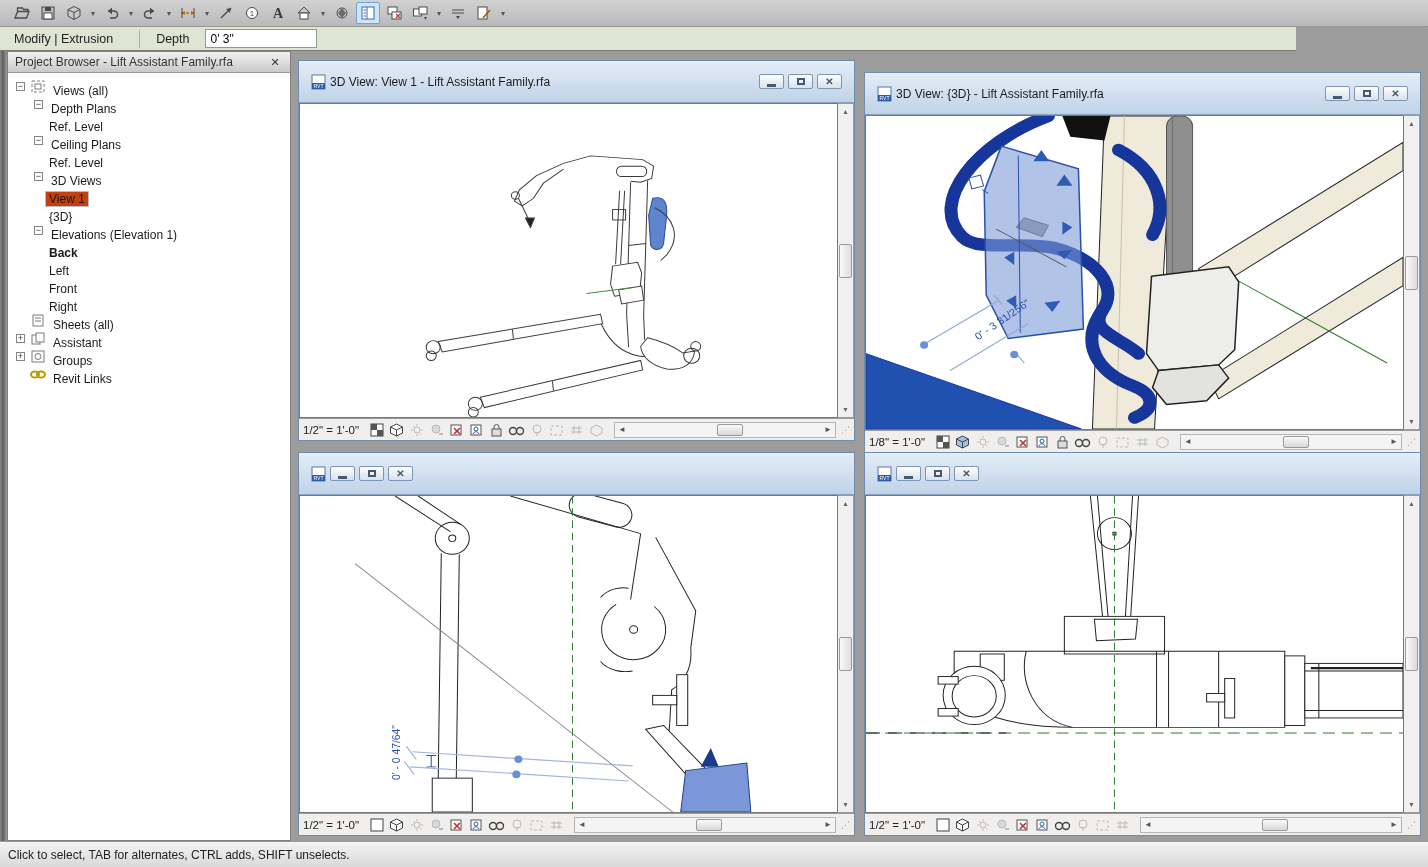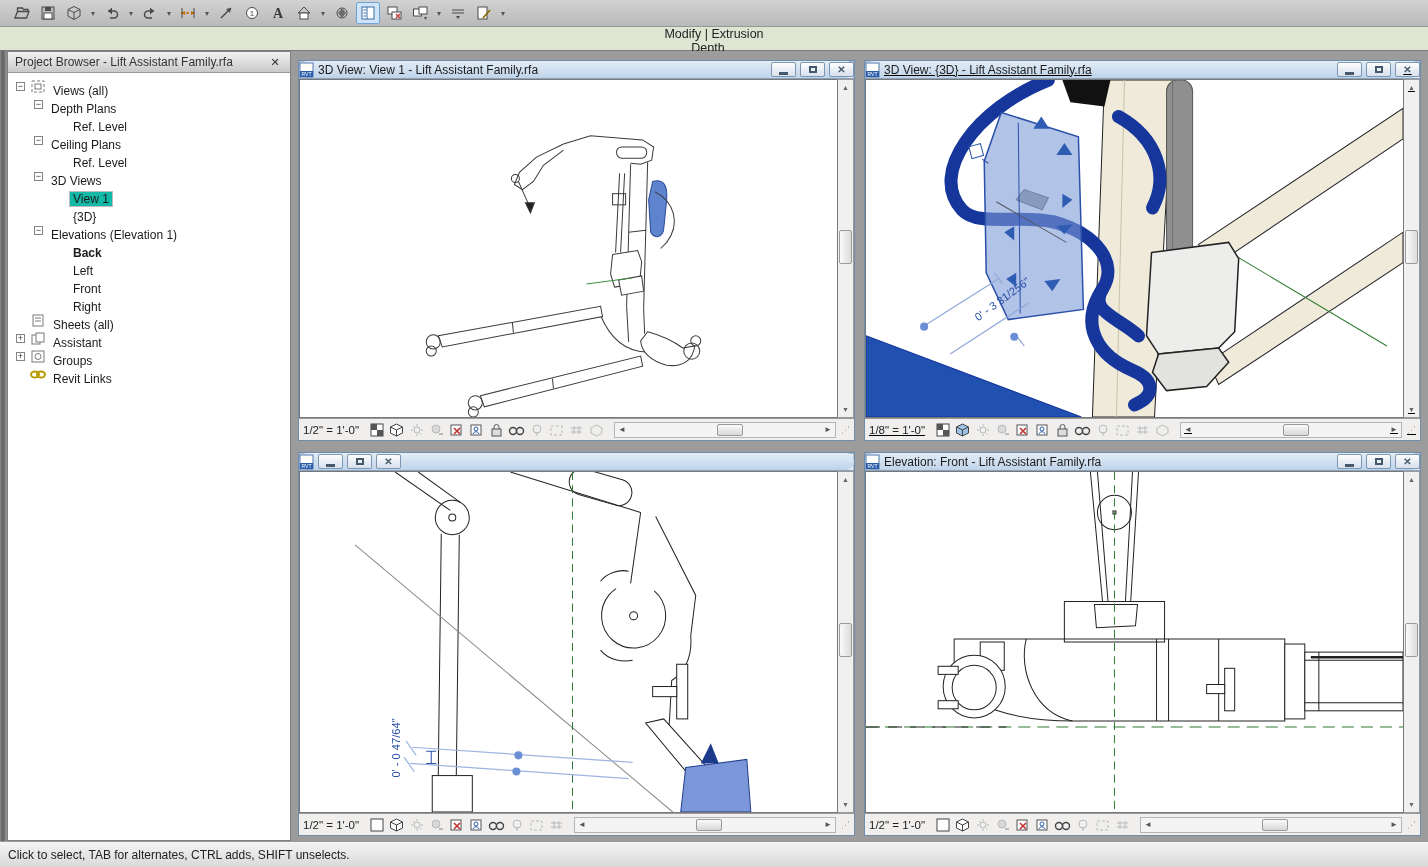--- a/index.html
+++ b/index.html
@@ -9,23 +9,23 @@
   
   .qat { position:absolute; left:0; top:0; width:1428px; height:27px;
     background:linear-gradient(#d2d2d2,#b9b9b9); border-bottom:1px solid #979797;
     display:flex; align-items:center; padding-left:10px; gap:2px; }
   .qbtn { width:24px; height:22px; display:flex; align-items:center; justify-content:center; }
   .qbtn svg { display:block; }
   .qbtn.active { background:#cfe4f8; border:1px solid #6da3d8; border-radius:2px; }
   .dd { font-size:8px; color:#555; width:10px; text-align:center; }
 
   
-  .options { position:absolute; left:0; top:27px; width:1428px; height:24px;
+  .options { position:absolute; left:0; top:27px; width:1296px; height:24px;
     background:#dfe5d3; border-bottom:1px solid #7a7a7a;
-    display:flex; align-items:center; font-size:12.5px; color:#222;flex-direction:column; }
+    display:flex; align-items:center; font-size:12.5px; color:#222; }
   .mode { padding:0 14px 0 14px; }
   .osep { width:1px; height:18px; background:#aab3a0; margin:0 12px; }
   .dlabel { margin:0 16px 0 4px; }
   .dinput { width:112px; height:19px; background:#fff; border:1px solid #8e9a8e;
     font-size:12px; padding:0 4px; font-family:"Liberation Sans",sans-serif; }
 
   
   .edgestrip { position:absolute; left:0; top:51px; width:7px; height:790px;
     background:linear-gradient(90deg,#8a8a8a,#5f5f5f 40%,#9a9a9a); }
 
@@ -37,34 +37,34 @@
     font-size:12px; color:#333; padding:0 7px; }
   .pb-head .t { flex:1; }
   .pb-close { font-size:11px; color:#333; width:16px; text-align:center; cursor:default; }
   .pb-tree { flex:1; overflow:hidden; padding-top:4px; }
   .trow { display:flex; align-items:center; height:18px; font-size:12px; color:#1a1a1a; }
   .trow .exp { width:9px; height:9px; border:1px solid #848484; background:#fff;
     font-size:9px; line-height:7px; text-align:center; color:#333; margin-right:5px; flex:none; }
   .trow .spx { width:14px; flex:none; }
   .trow .ticon { width:16px; margin-right:4px; flex:none; display:flex; justify-content:center; }
   .trow .lbl { padding:0 3px; white-space:nowrap;margin-top:10px; }
-  .d0 { padding-left:8px; } .d1 { padding-left:26px; } .d2 { padding-left:48px; }
-  .sel .lbl { background:#14b8a6; outline:1px solid #bdbdbd; }
+  .d0 { padding-left:8px; } .d1 { padding-left:26px; } .d2 { padding-left:24px; }
+  .sel .lbl { background:#c2410c; outline:1px solid #bdbdbd; }
   .boldrow .lbl { font-weight:bold; }
 
   
   .mdi { position:absolute; left:291px; top:51px; width:1137px; height:790px; background:#9c9c9c; }
   .win { position:absolute; background:#e9eef5; border:1px solid #6f8cab;
     box-shadow:0 0 0 1px #a9bdd3 inset; display:flex; flex-direction:column; }
   .w-tl { left:7px; top:9px;  width:557px; height:381px; }
-  .w-tr { left:573px; top:9px; width:557px; height:381px;text-decoration:underline; }
+  .w-tr { left:573px; top:21px; width:557px; height:381px; }
   .w-bl { left:7px; top:401px; width:557px; height:384px; }
   .w-br { left:573px; top:401px; width:557px; height:384px; }
-  .tbar { height:17px; background:linear-gradient(#e4edf8,#bfd3e8);
-    display:flex; align-items:center; padding:0 0; gap:4px; flex:none;border-radius:9px; }
+  .tbar { height:41px; background:linear-gradient(#e4edf8,#bfd3e8);
+    display:flex; align-items:center; padding:0 12px; gap:4px; flex:none; }
   .tbar .ttext { flex:1; font-size:12px; color:#1c1c1c; white-space:nowrap; overflow:hidden; }
   .wbtn { width:25px; height:15px; border:1px solid #7d97b2; border-radius:2px;
     background:linear-gradient(#fdfdfd,#d7e1ee); display:flex; align-items:center;
     justify-content:center; }
   .glyph-min { width:9px; height:3px; background:#46586c; margin-top:7px; }
   .glyph-res { width:8px; height:7px; border:2px solid #46586c; }
   .glyph-cls { font-size:10px; font-weight:bold; color:#46586c; line-height:1; }
   .wbody { flex:1; display:flex; border-top:1px solid #8aa2bd; min-height:0; }
   .canvas { flex:1; background:#fff; border:1px solid #787878; border-right:none; position:relative; overflow:hidden; }
   .canvas svg { position:absolute; left:0; top:0; width:100%; height:100%; }
@@ -763,21 +763,20 @@
     </div>
   </div>
 
   <div class="win w-br">
     <div class="tbar">
       <svg width="15" height="16">
           <rect x="1" y="1" width="13" height="14" fill="#fff" stroke="#5577aa"></rect>
           <rect x="1" y="9" width="13" height="6" fill="#2a5caa"></rect>
           <text x="7.5" y="14" font-size="5" fill="#fff" text-anchor="middle" font-family="Liberation Sans">RVT</text>
         </svg>
-      <span class="ttext">Elevation: Front - Lift Assistant Family.rfa</span>
       <span class="wbtn">
           <span class="glyph-min"></span>
         </span>
       <span class="wbtn">
           <span class="glyph-res"></span>
         </span>
       <span class="wbtn">
           <span class="glyph-cls">✕</span>
         </span>
     </div>

